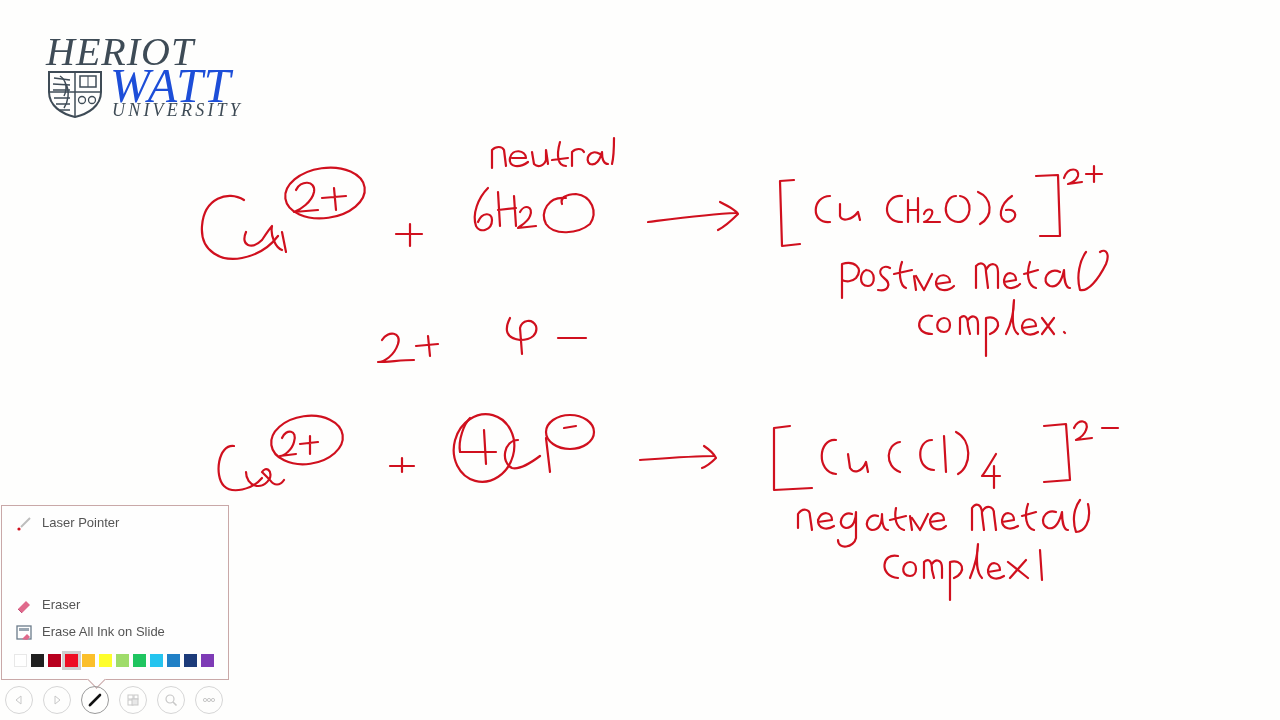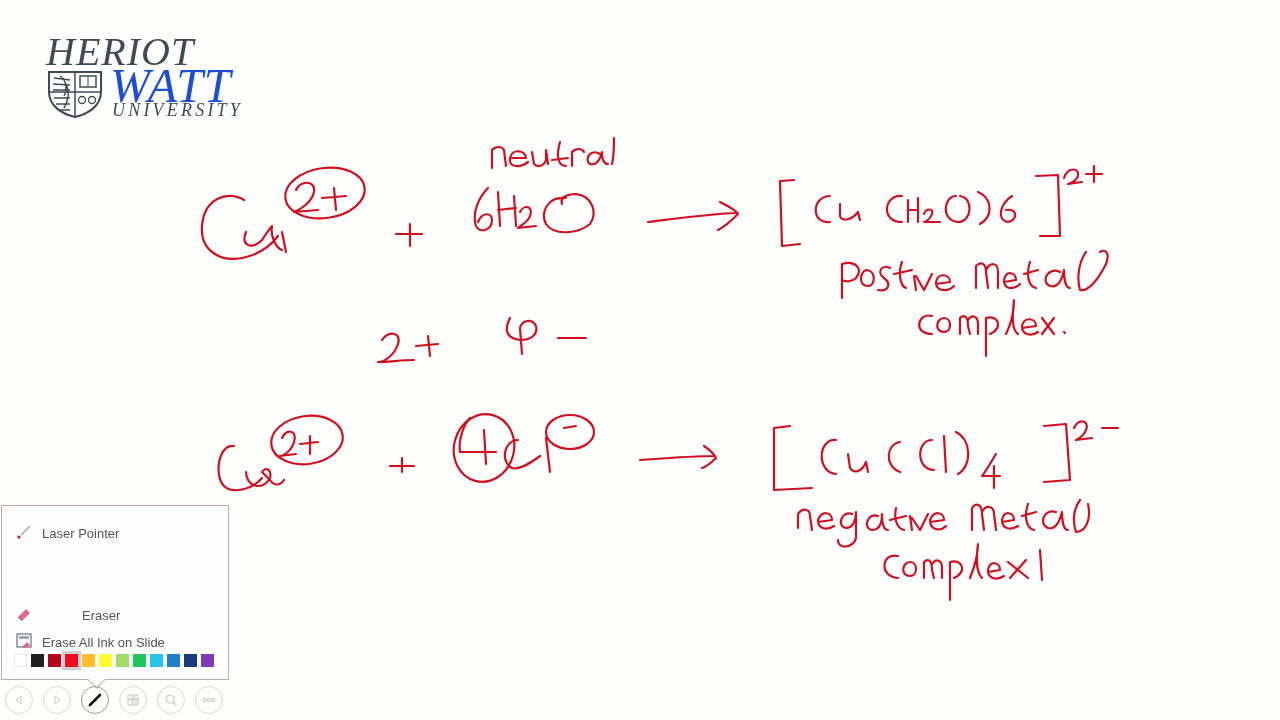--- a/index.html
+++ b/index.html
@@ -37,21 +37,21 @@
     position: absolute; left: 1px; top: 505px; width: 228px; height: 175px;
     background: #fefefe; border: 1px solid #c9a8a8; box-sizing: border-box;
   }
   .pen-menu::after {
     content: ""; position: absolute; left: 88px; bottom: -7px; width: 12px; height: 12px;
     background: #fefefe; border-right: 1px solid #c9a8a8; border-bottom: 1px solid #c9a8a8;
     transform: rotate(45deg);
   }
   .menu-item {
     position: absolute; left: 0; width: 226px; height: 26px;
-    display: flex; align-items: flex-end; cursor: pointer;
+    display: flex; align-items: flex-start; cursor: pointer;
   }
   .menu-item .icon { width: 18px; height: 18px; margin-left: 13px; margin-right: 9px; display: flex; align-items: center; justify-content: center; }
   .menu-item .label { font-size: 13px; color: #555; }
   .swatches { position: absolute; left: 12px; top: 148px; display: flex; gap: 4px; }
   .swatch { width: 13px; height: 13px; box-sizing: border-box; cursor: pointer; }
   .swatch.white { border: 1px solid #e8e8e8; }
   .swatch.selected { outline: 3px solid #cfcfcf; outline-offset: 0; }
 
   
   .nav-btn {
@@ -233,21 +233,21 @@
 <div class="pen-menu">
   <div class="menu-item" style="top:9px;">
     <span class="icon">
       <svg width="18" height="18" viewBox="0 0 18 18">
           <line x1="6" y1="12" x2="15" y2="3" stroke="#bdbdbd" stroke-width="2"></line>
           <circle cx="4" cy="14" r="1.6" fill="#d0101e"></circle>
         </svg>
     </span>
     <span class="label">Laser Pointer</span>
   </div>
-  <div class="menu-item" style="top:91px;gap:40px;">
+  <div class="menu-item" style="top:91px;">
     <span class="icon">
       <svg width="18" height="18" viewBox="0 0 18 18">
           <path d="M3 12 L11 4 L15 8 L7 16 Z" fill="#e06a8c"></path>
           <path d="M3 12 L7 16" stroke="#c4507a" stroke-width="1"></path>
         </svg>
     </span>
     <span class="label">Eraser</span>
   </div>
   <div class="menu-item" style="top:118px;">
     <span class="icon">

